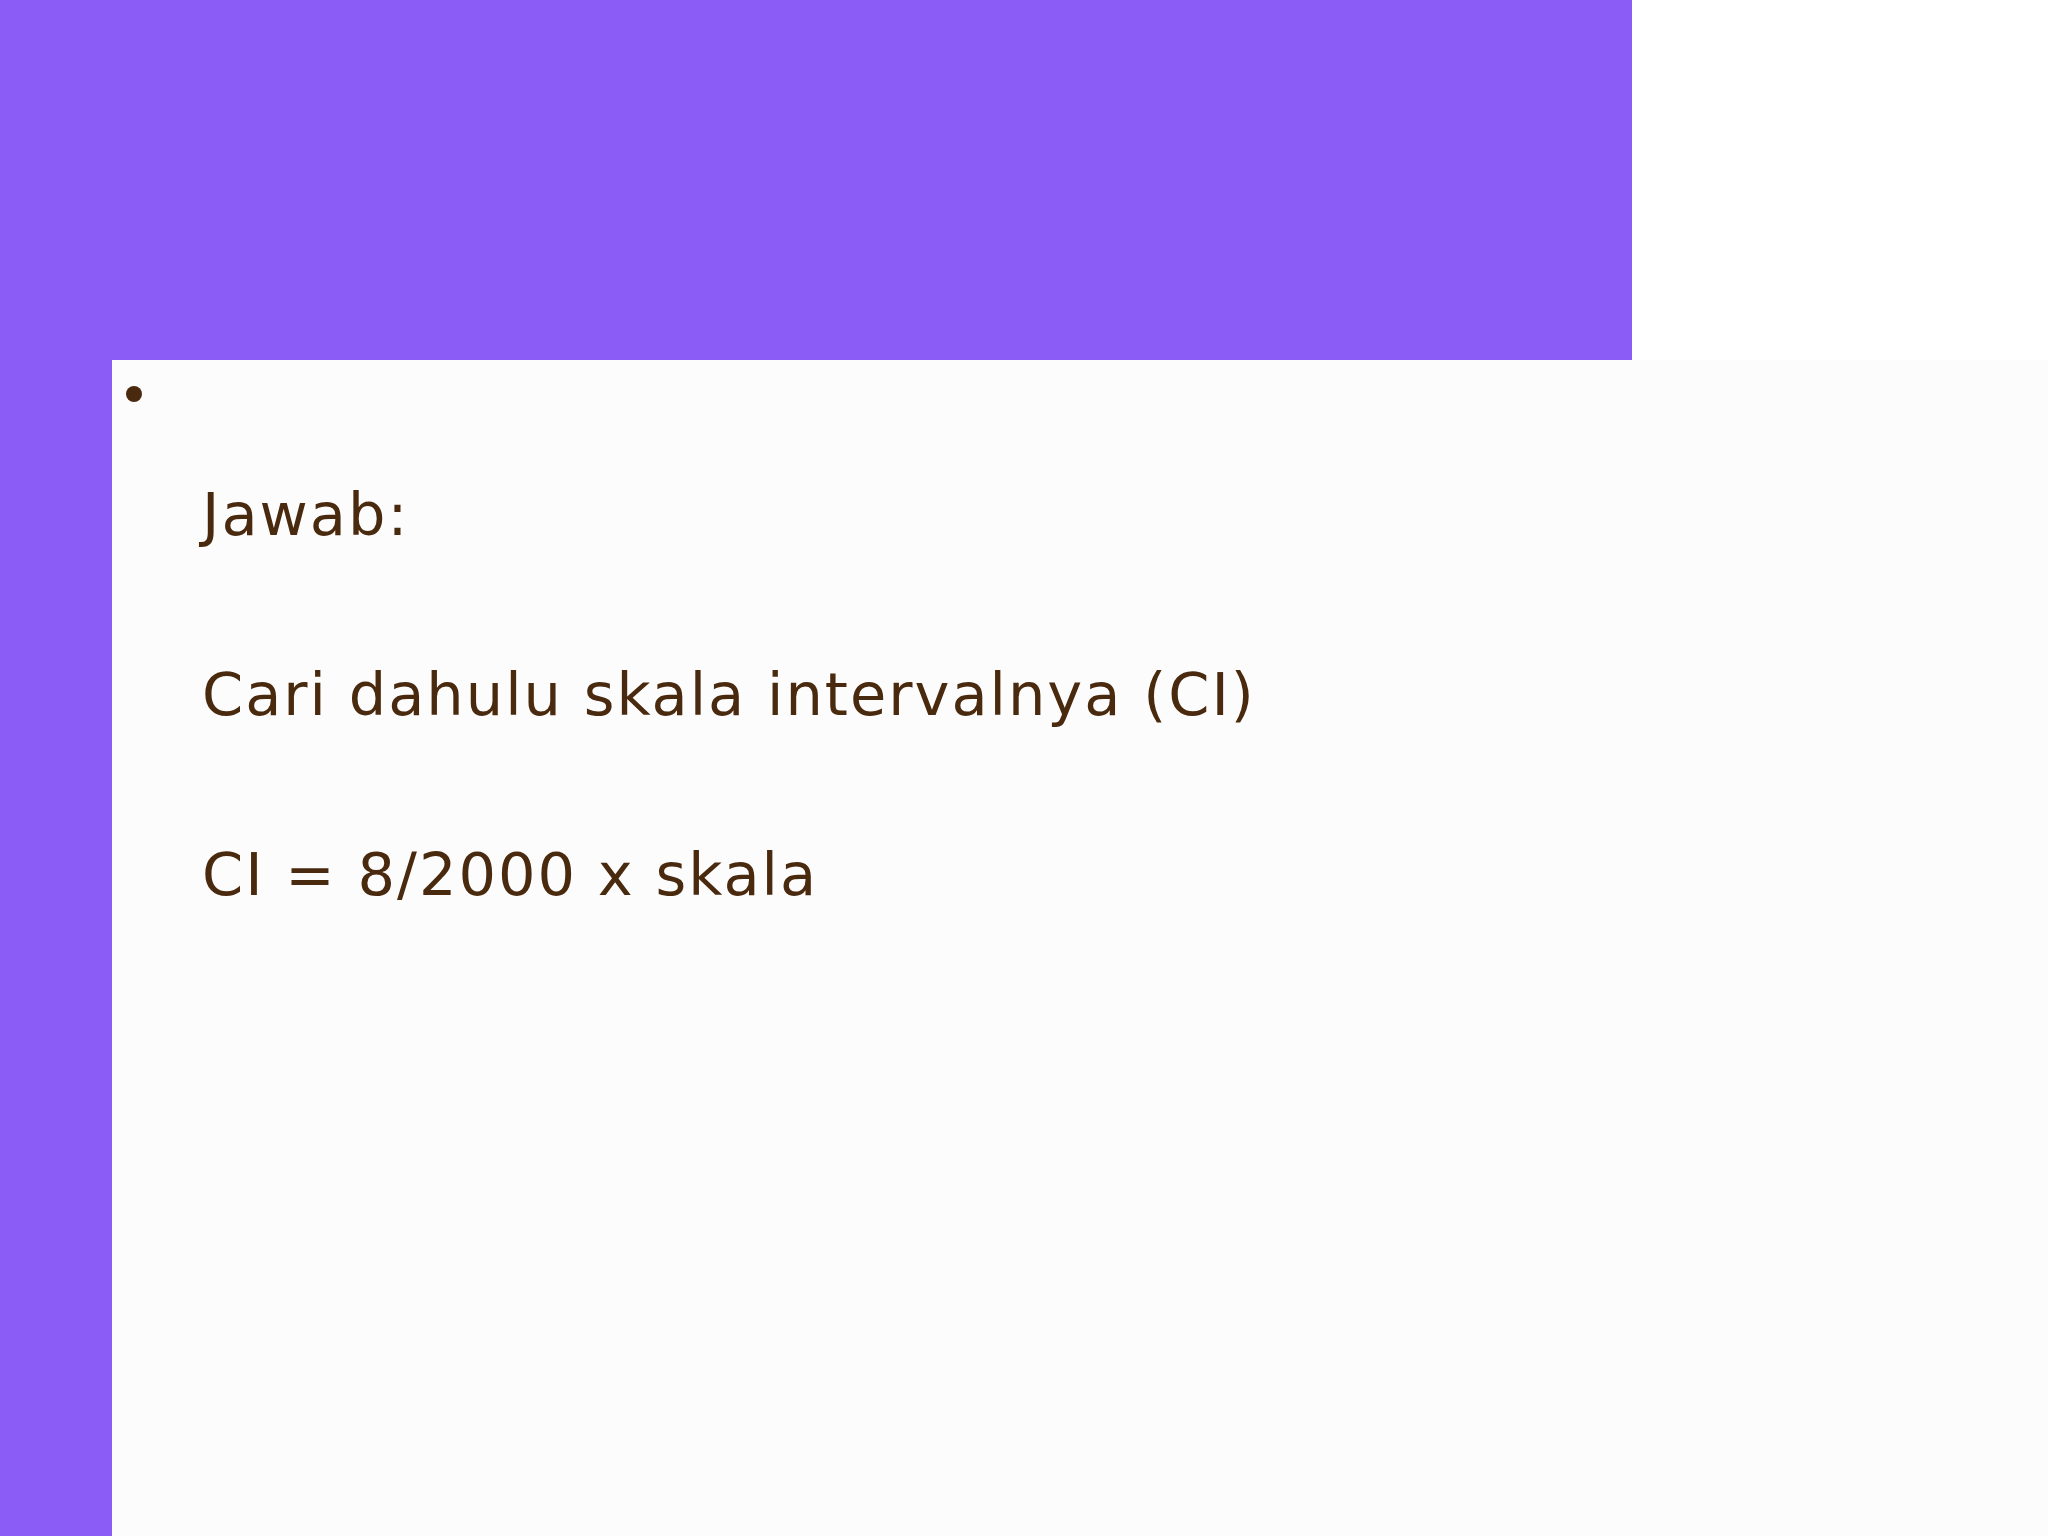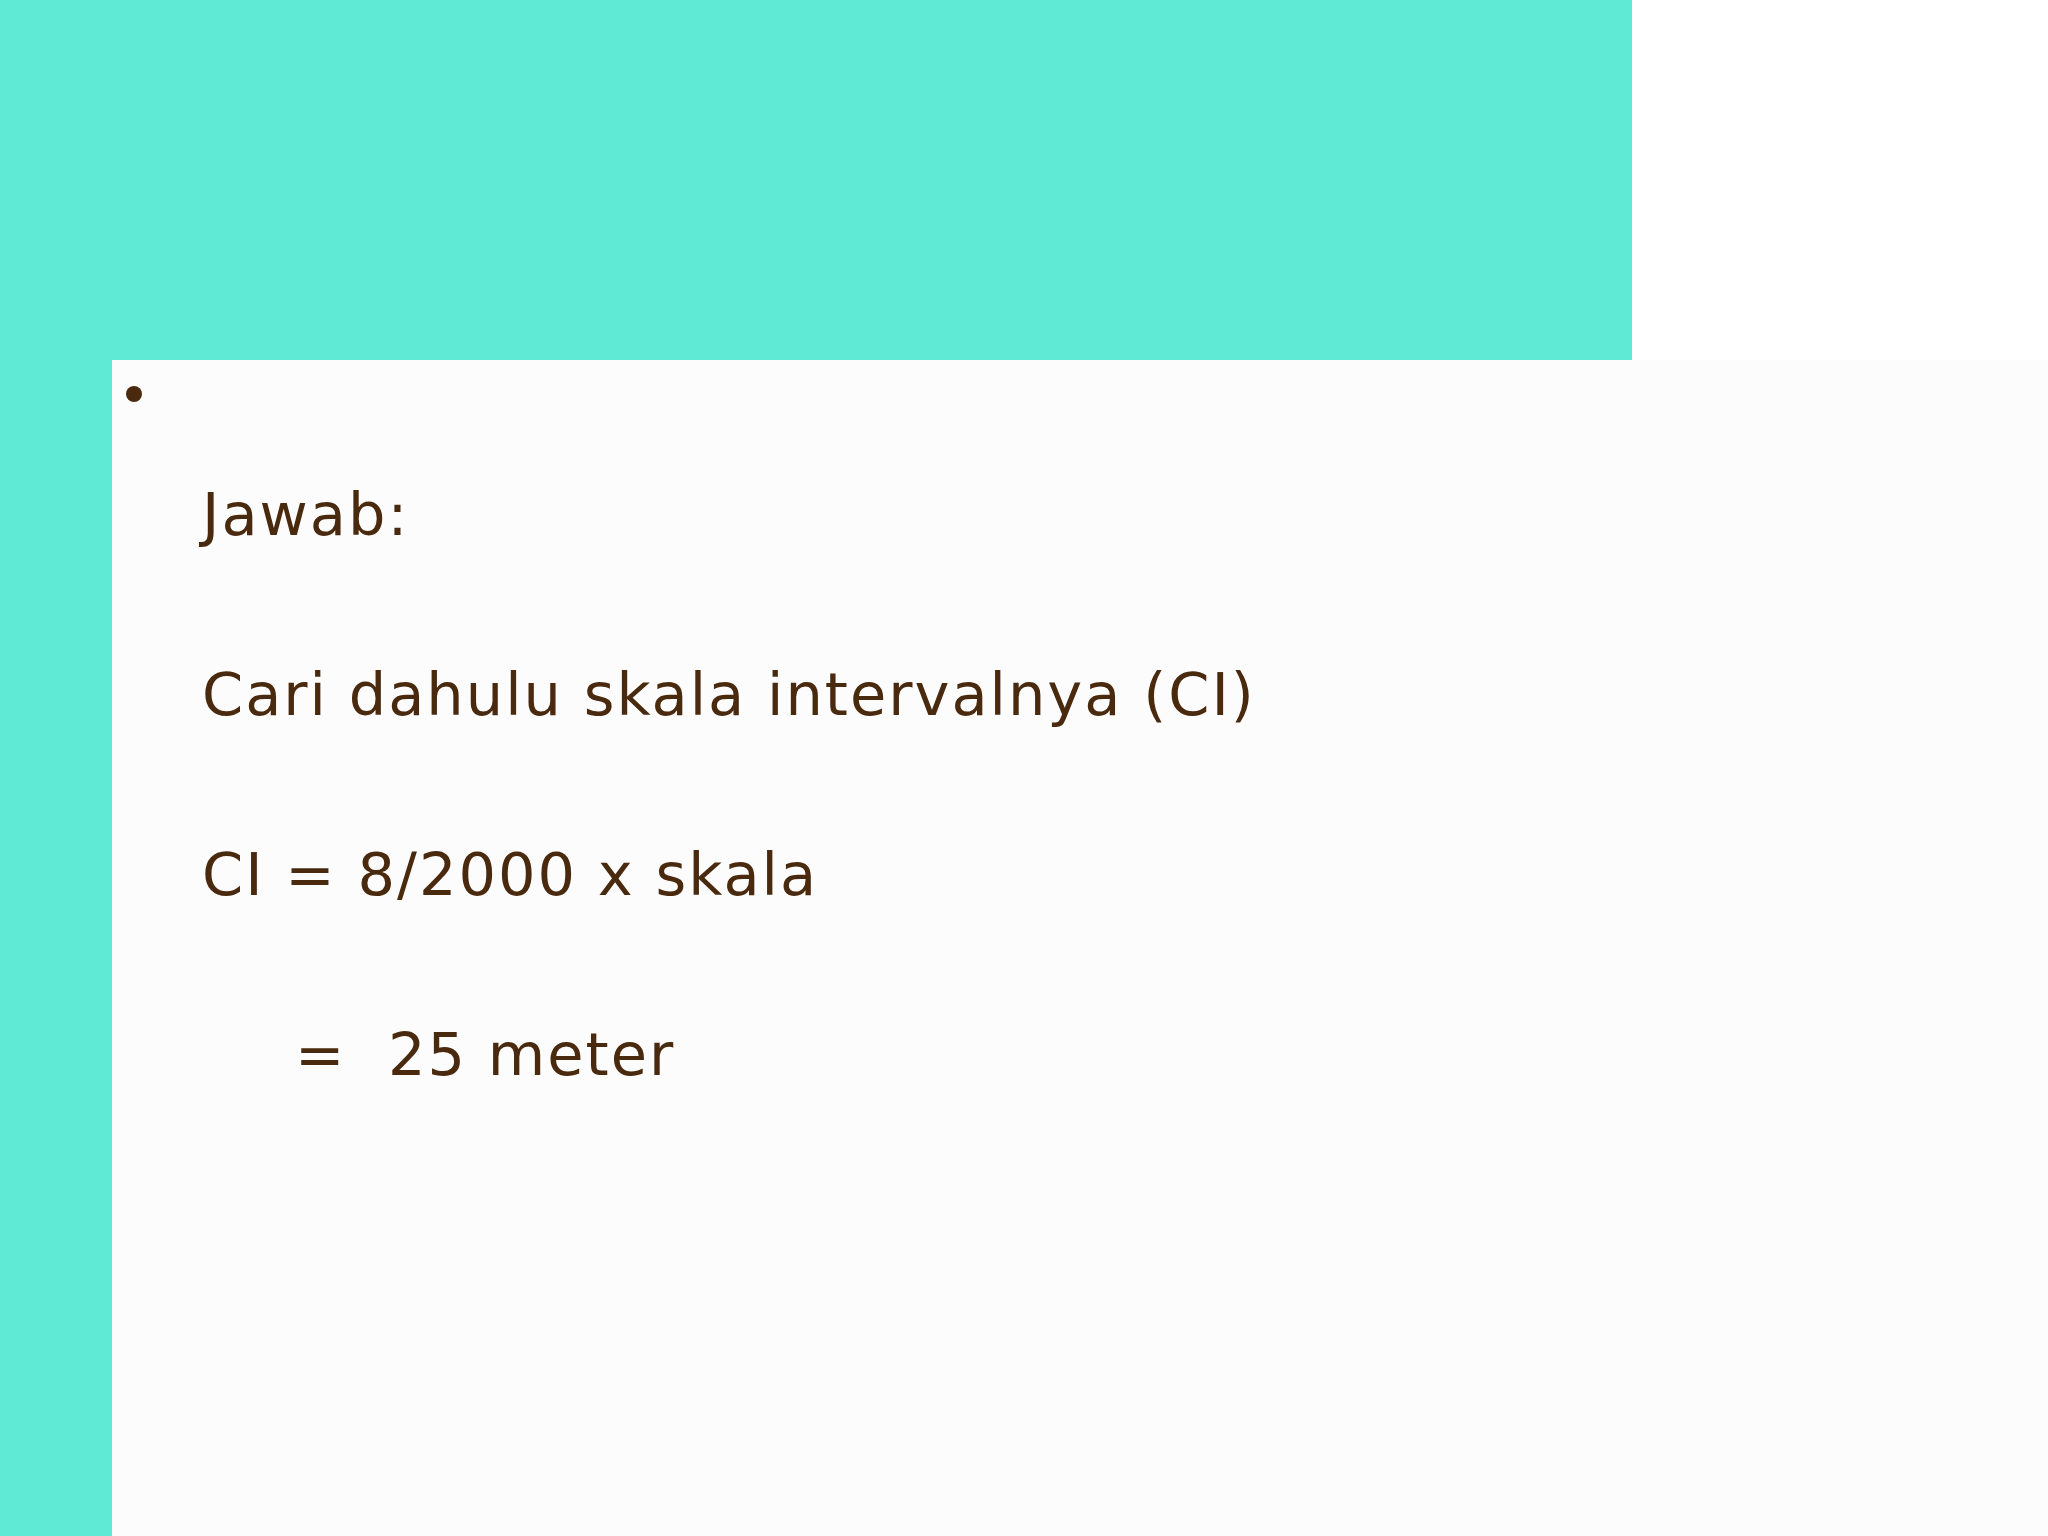--- a/index.html
+++ b/index.html
@@ -7,21 +7,21 @@
     padding: 0;
     width: 2048px;
     height: 1536px;
     background: #ffffff;
     overflow: hidden;
   }
   .slide {
     position: relative;
     width: 1632px;
     height: 1536px;
-    background: #5eead4;
+    background: #8b5cf6;
   }
   .content-area {
     position: absolute;
     left: 112px;
     top: 360px;
     width: 1936px;
     height: 1176px;
     background: #fcfcfc;
   }
   .bullet {
@@ -56,21 +56,20 @@
 
 <div class="slide">
   <div class="content-area"></div>
 
   <span class="bullet"></span>
 
   <div class="text-block">
     <span class="line">Jawab:</span>
     <span class="line">Cari dahulu skala intervalnya (CI)</span>
     <span class="line">CI = 8/2000 x skala</span>
-    <span class="line indent-ci">=  25 meter</span>
     <span class="line blank"></span>
     
     
     
     
     
     
     
     
     

